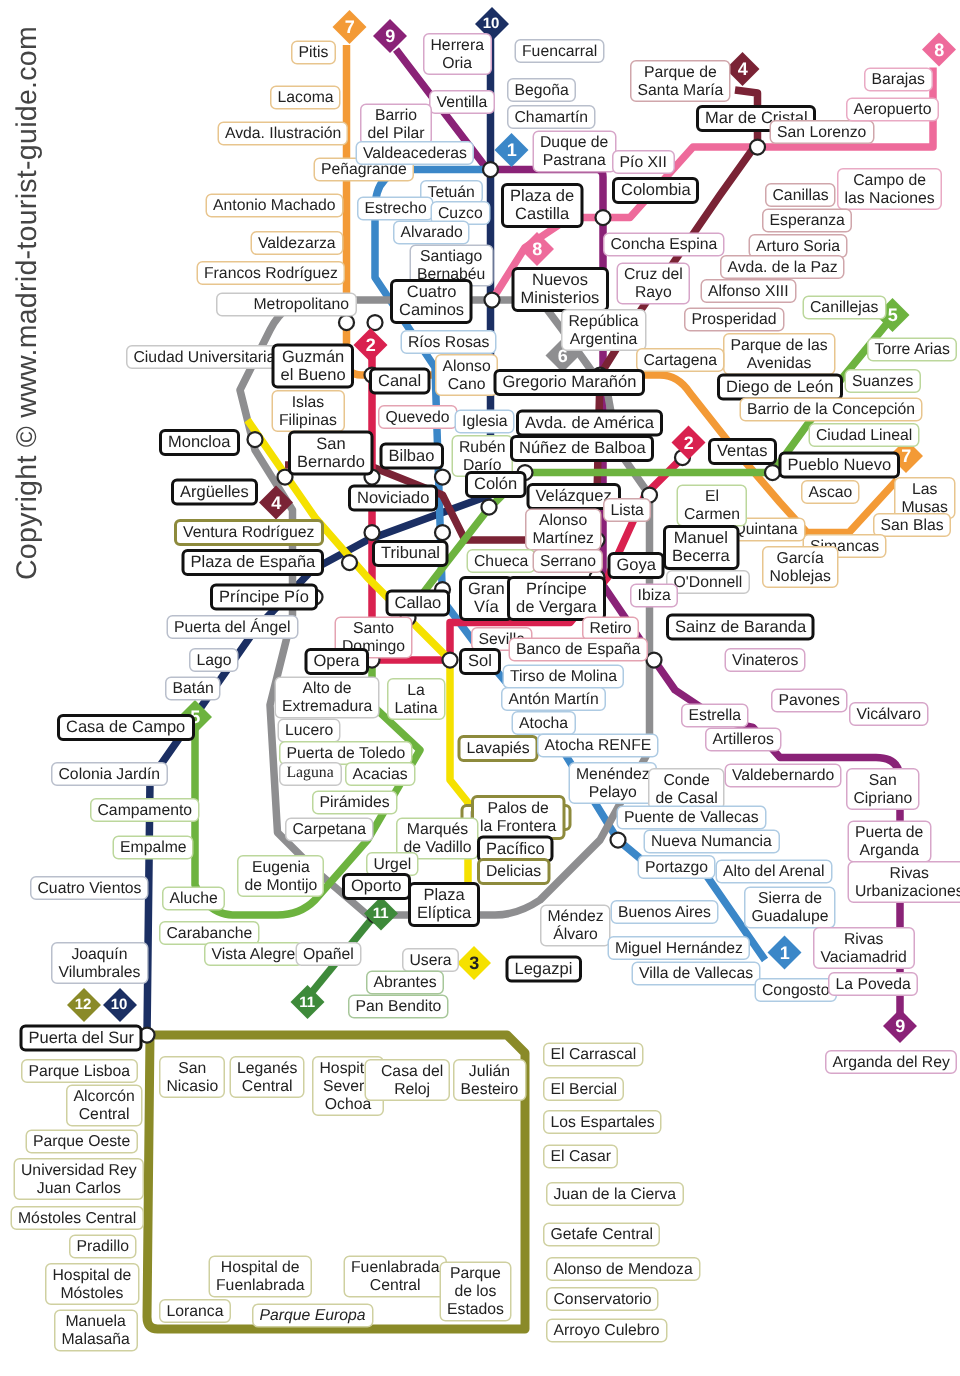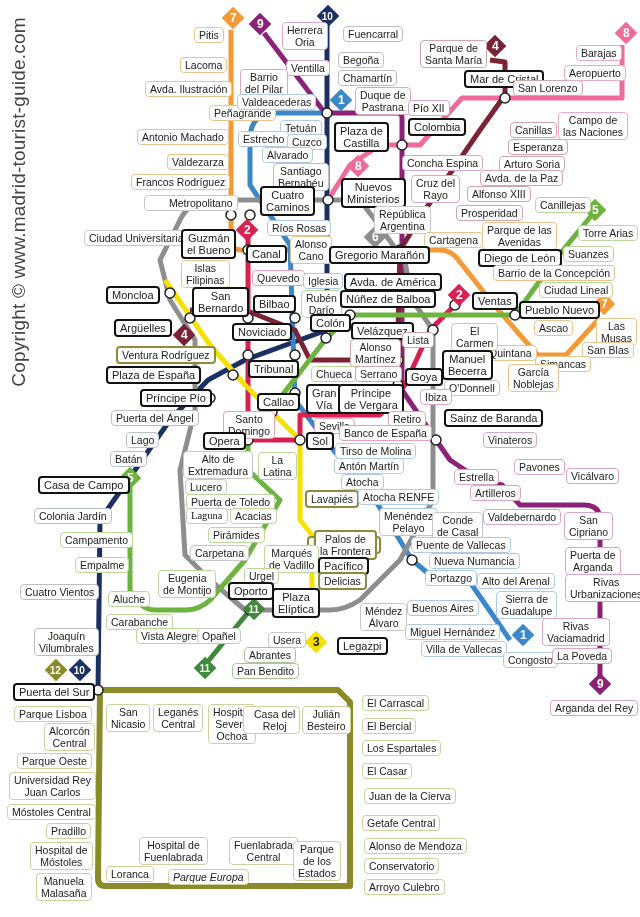--- a/index.html
+++ b/index.html
@@ -293,21 +293,21 @@
       <div class="lbl major" style="left: 310px; top: 314px;">Colón</div>
       <div class="lbl major" style="left: 351px; top: 322px;">Velázquez</div>
       <div class="lbl l4" style="left: 402px; top: 332px;">Lista</div>
       <div class="lbl l4" style="left: 350px; top: 339px;">Alonso
 Martínez</div>
       <div class="lbl lR" style="left: 116px; top: 346px;">Ventura Rodríguez</div>
       <div class="lbl major" style="left: 248px; top: 360px;">Tribunal</div>
       <div class="lbl l5" style="left: 311px; top: 366px;">Chueca</div>
       <div class="lbl l4" style="left: 355px; top: 366px;">Serrano</div>
       <div class="lbl major" style="left: 405px; top: 368px;">Goya</div>
-      <div class="lbl major" style="left: 106px; top: 366px;">Plaza de España</div>
+      <div class="lbl major" style="left: 121px; top: 366px;">Plaza de España</div>
       <div class="lbl major" style="left: 140px; top: 389px;">Príncipe Pío</div>
       <div class="lbl major" style="left: 306px; top: 384px;">Gran
 Vía</div>
       <div class="lbl major" style="left: 338px; top: 384px;">Príncipe
 de Vergara</div>
       <div class="lbl l9" style="left: 420px; top: 389px;">Ibiza</div>
       <div class="lbl major" style="left: 257px; top: 393px;">Callao</div>
       <div class="lbl l10" style="left: 111px; top: 410px;">Puerta del Ángel</div>
       <div class="lbl l2" style="left: 223px; top: 411px;">Santo
 Domingo</div>

